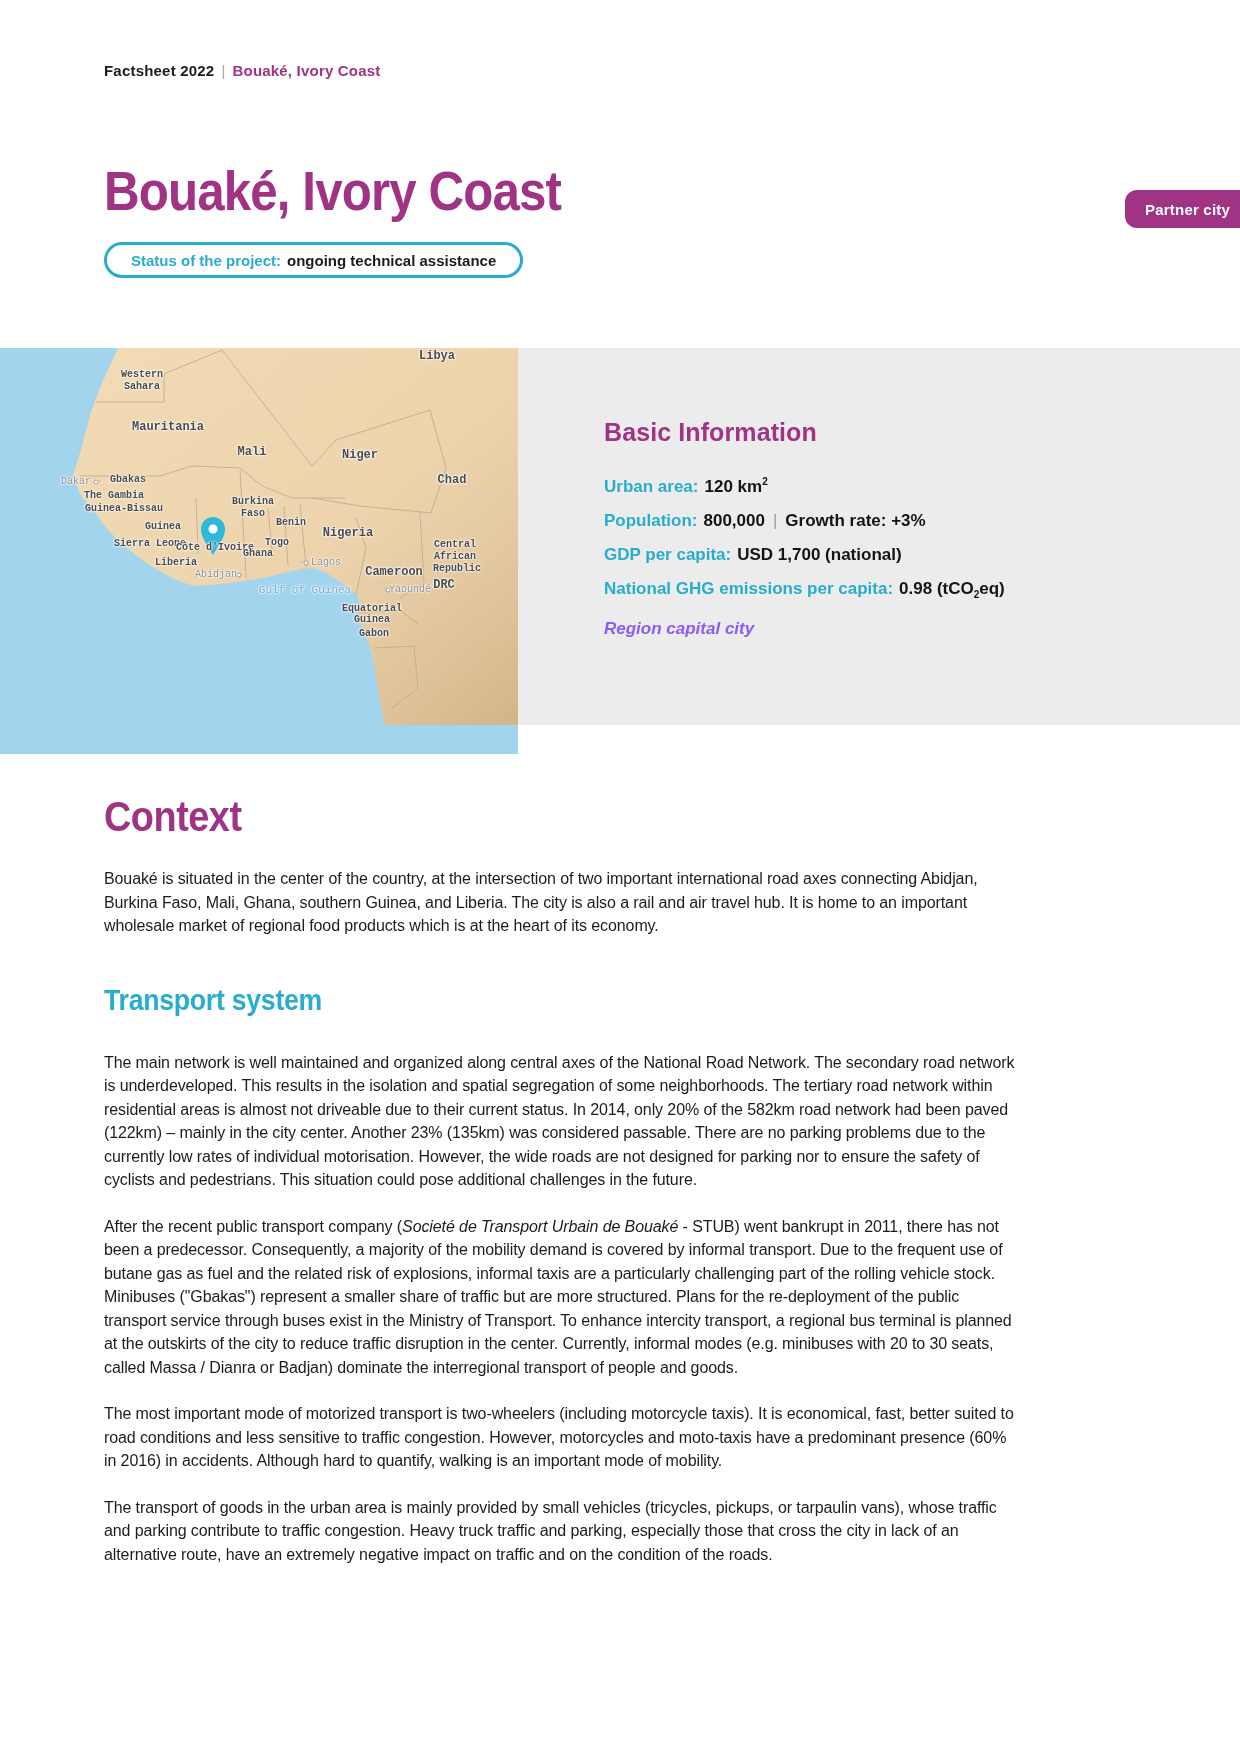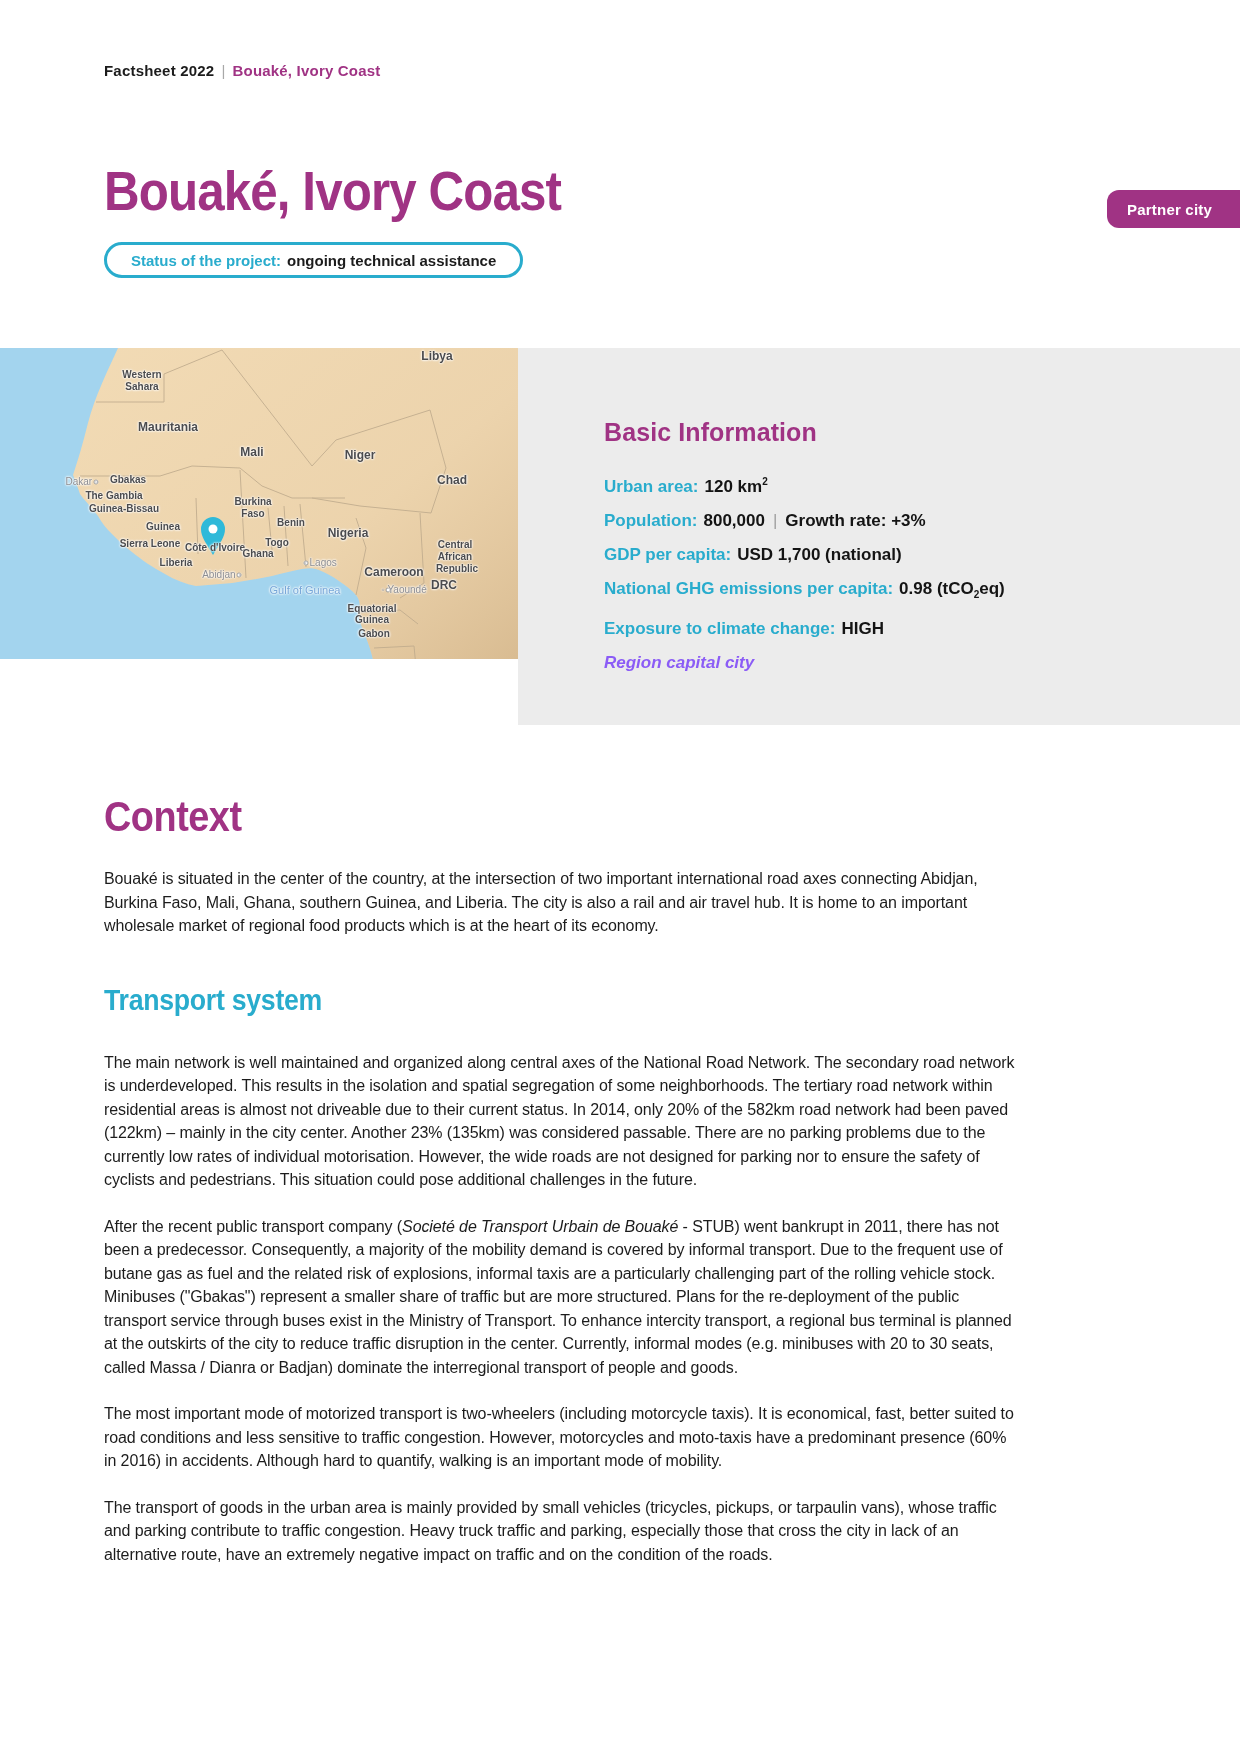--- a/index.html
+++ b/index.html
@@ -13,34 +13,34 @@
   .meta .sep { color:#a8a8a8; font-weight:400; padding:0 7px; }
   .meta .city { color:#a03384; }
   
   .title {
     position:absolute; left:104px; top:158px; font-size:56px; font-weight:700;
     color:#a03384; letter-spacing:-1px; transform:scaleX(.88); transform-origin:left top; white-space:nowrap;
   }
   
   .badge {
     position:absolute; right:0; top:190px; height:38px; background:#a03384; color:#fff;
-    border-radius:12px 0 0 12px; display:flex; align-items:center; padding:0 28px 0 20px;
+    border-radius:12px 0 0 12px; display:flex; align-items:center; padding:0 10px 0 20px;
     font-size:15px; font-weight:700; letter-spacing:.2px;
   }
   
   .pill {
     position:absolute; left:104px; top:242px; height:36px; border:3px solid #29accd;
     border-radius:23px; display:inline-flex; align-items:center; padding:0 24px;
     font-size:15px; font-weight:700; white-space:nowrap; background:#fff;
   }
   .pill .lab { color:#29accd; margin-right:6px; }
   .pill .val { color:#1c1c1c; }
   
   .band { position:absolute; left:0; top:348px; width:1240px; height:377px; display:flex; }
-  .map { position:relative; width:518px; height:311px; background:#a3d4ee; overflow:hidden; flex:none; }
+  .map { position:relative; width:518px; height:406px; background:#a3d4ee; overflow:hidden; flex:none;font-family:Liberation Mono, monospace; }
   .map svg { position:absolute; left:0; top:0; }
   .map-label { position:absolute; transform:translate(-50%,-50%); white-space:nowrap;
     text-shadow:0 0 2px #fff,0 0 2px #fff,0 0 3px #fff; line-height:1; }
   .map-label.country    { font-size:12px; font-weight:700; color:#4b4b4d; }
   .map-label.country-sm { font-size:10px; font-weight:700; color:#4b4b4d; }
   .map-label.city       { font-size:10px; font-weight:400; color:#8d8d91;text-align:right; }
   .map-label.water      { font-size:11px; font-weight:400; color:#74a5d8; }
   .info { flex:1; background:#ececec; padding:70px 40px 0 86px; }
   .info h2 { color:#a03384; font-size:25px; font-weight:700; margin-bottom:18px; letter-spacing:.1px; }
   .irow { font-size:17px; font-weight:700; line-height:34px; white-space:nowrap; }
@@ -174,23 +174,20 @@
       </div>
       <div class="irow">
         <span class="lab">Population:</span><span class="val">800,000</span><span class="sep">|</span><span class="val">Growth rate: +3%</span>
       </div>
       <div class="irow">
         <span class="lab">GDP per capita:</span><span class="val">USD 1,700 (national)</span>
       </div>
       <div class="irow">
         <span class="lab">National GHG emissions per capita:</span><span class="val">0.98 (tCO</span><sub class="val">2</sub><span class="val">eq)</span>
       </div>
-      <div class="irow">
-        <span class="lab">Exposure to climate change:</span><span class="val">HIGH</span>
-      </div>
       <div class="irow note">Region capital city</div>
     </div>
 
   </div>
 
   <div class="content">
     <h1>Context</h1>
     <p>Bouaké is situated in the center of the country, at the intersection of two important international road axes connecting Abidjan, Burkina Faso, Mali, Ghana, southern Guinea, and Liberia. The city is also a rail and air travel hub. It is home to an important wholesale market of regional food products which is at the heart of its economy.</p>
     <h3>Transport system</h3>
     <p>The main network is well maintained and organized along central axes of the National Road Network. The secondary road network is underdeveloped. This results in the isolation and spatial segregation of some neighborhoods. The tertiary road network within residential areas is almost not driveable due to their current status. In 2014, only 20% of the 582km road network had been paved (122km) – mainly in the city center. Another 23% (135km) was considered passable. There are no parking problems due to the currently low rates of individual motorisation. However, the wide roads are not designed for parking nor to ensure the safety of cyclists and pedestrians. This situation could pose additional challenges in the future.</p>

